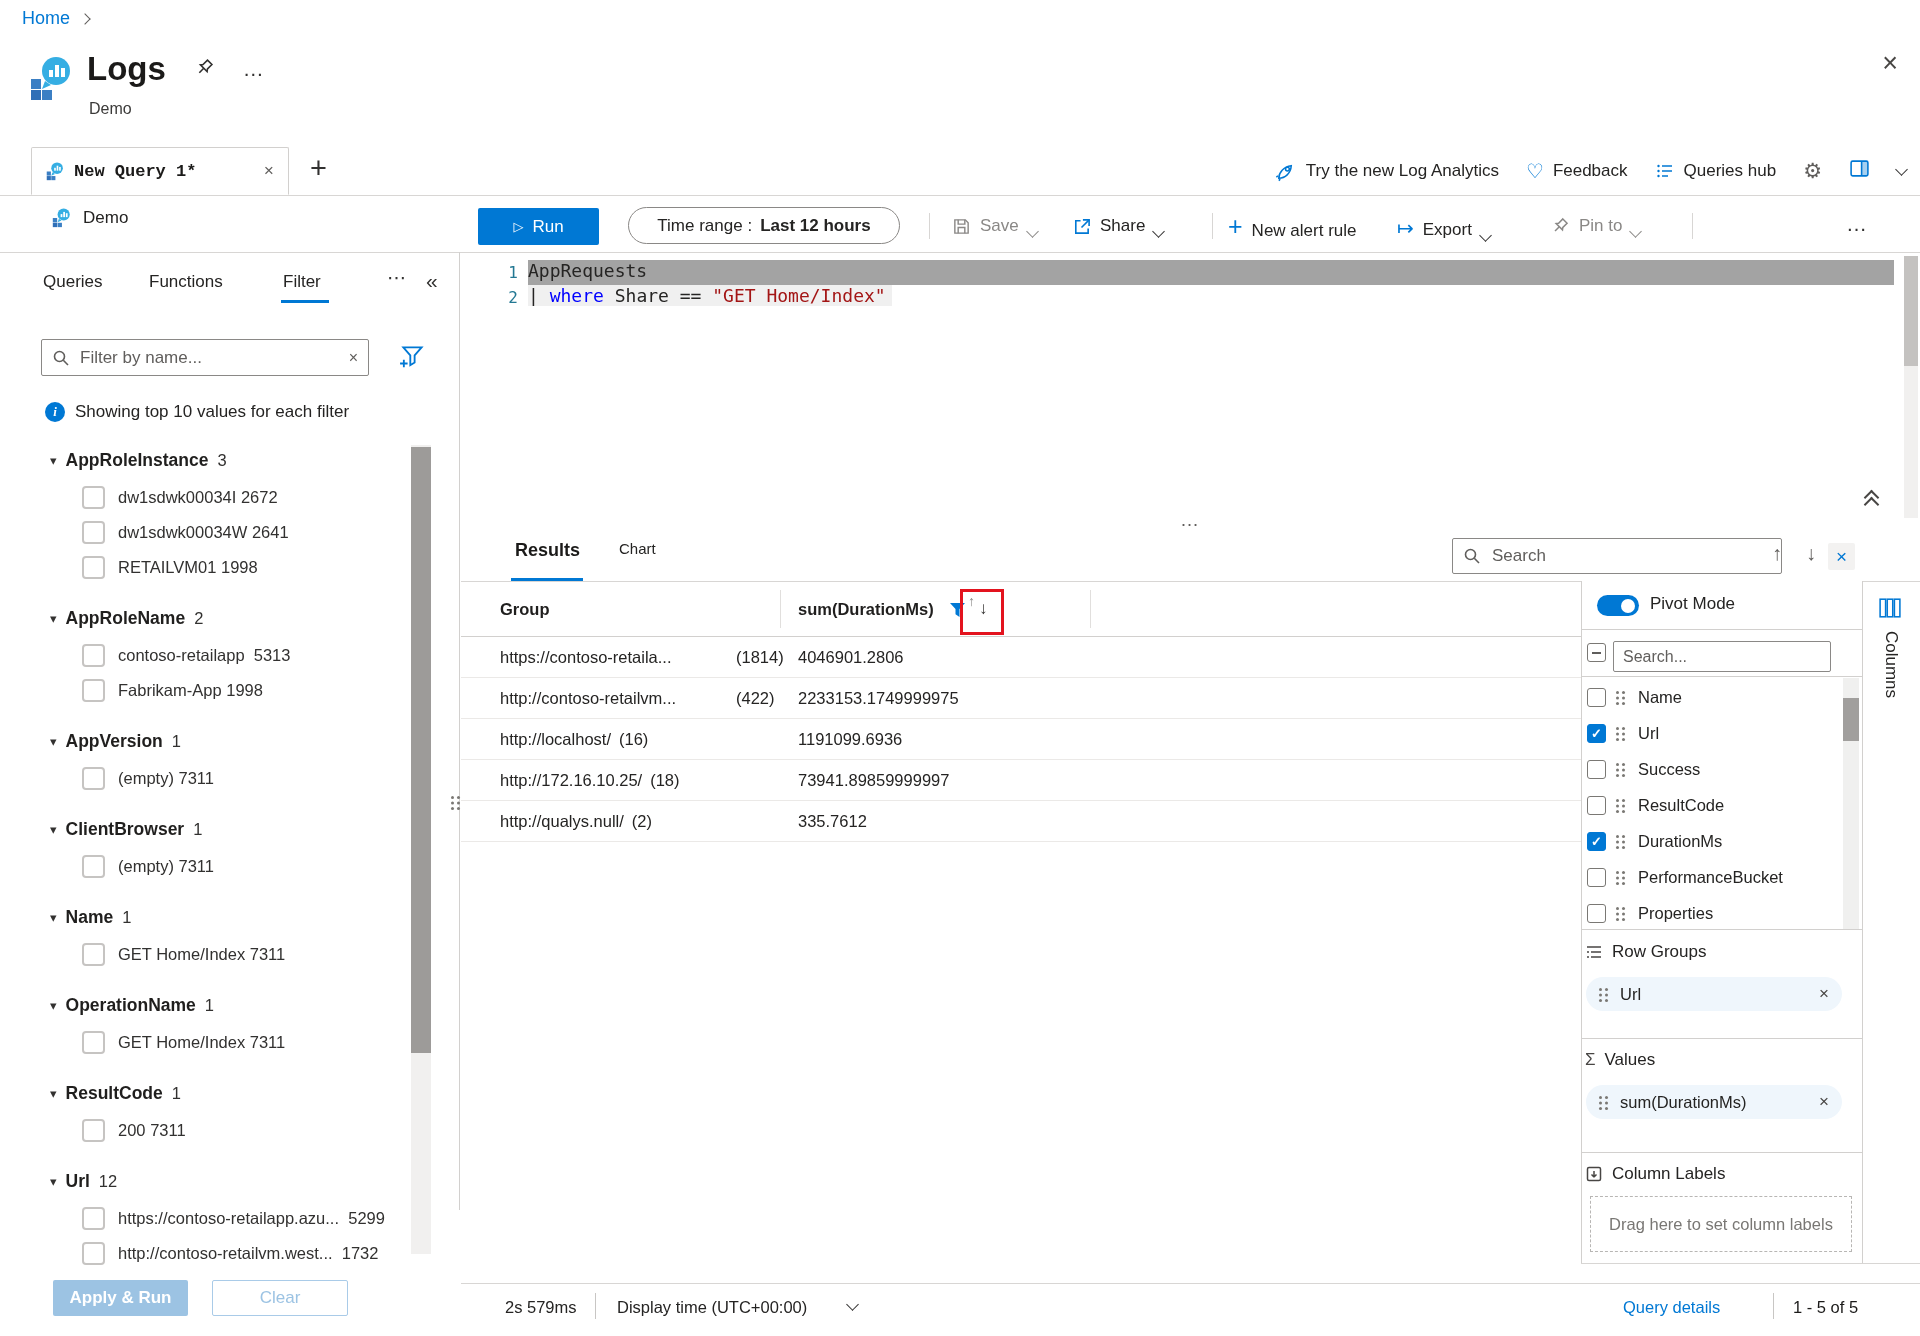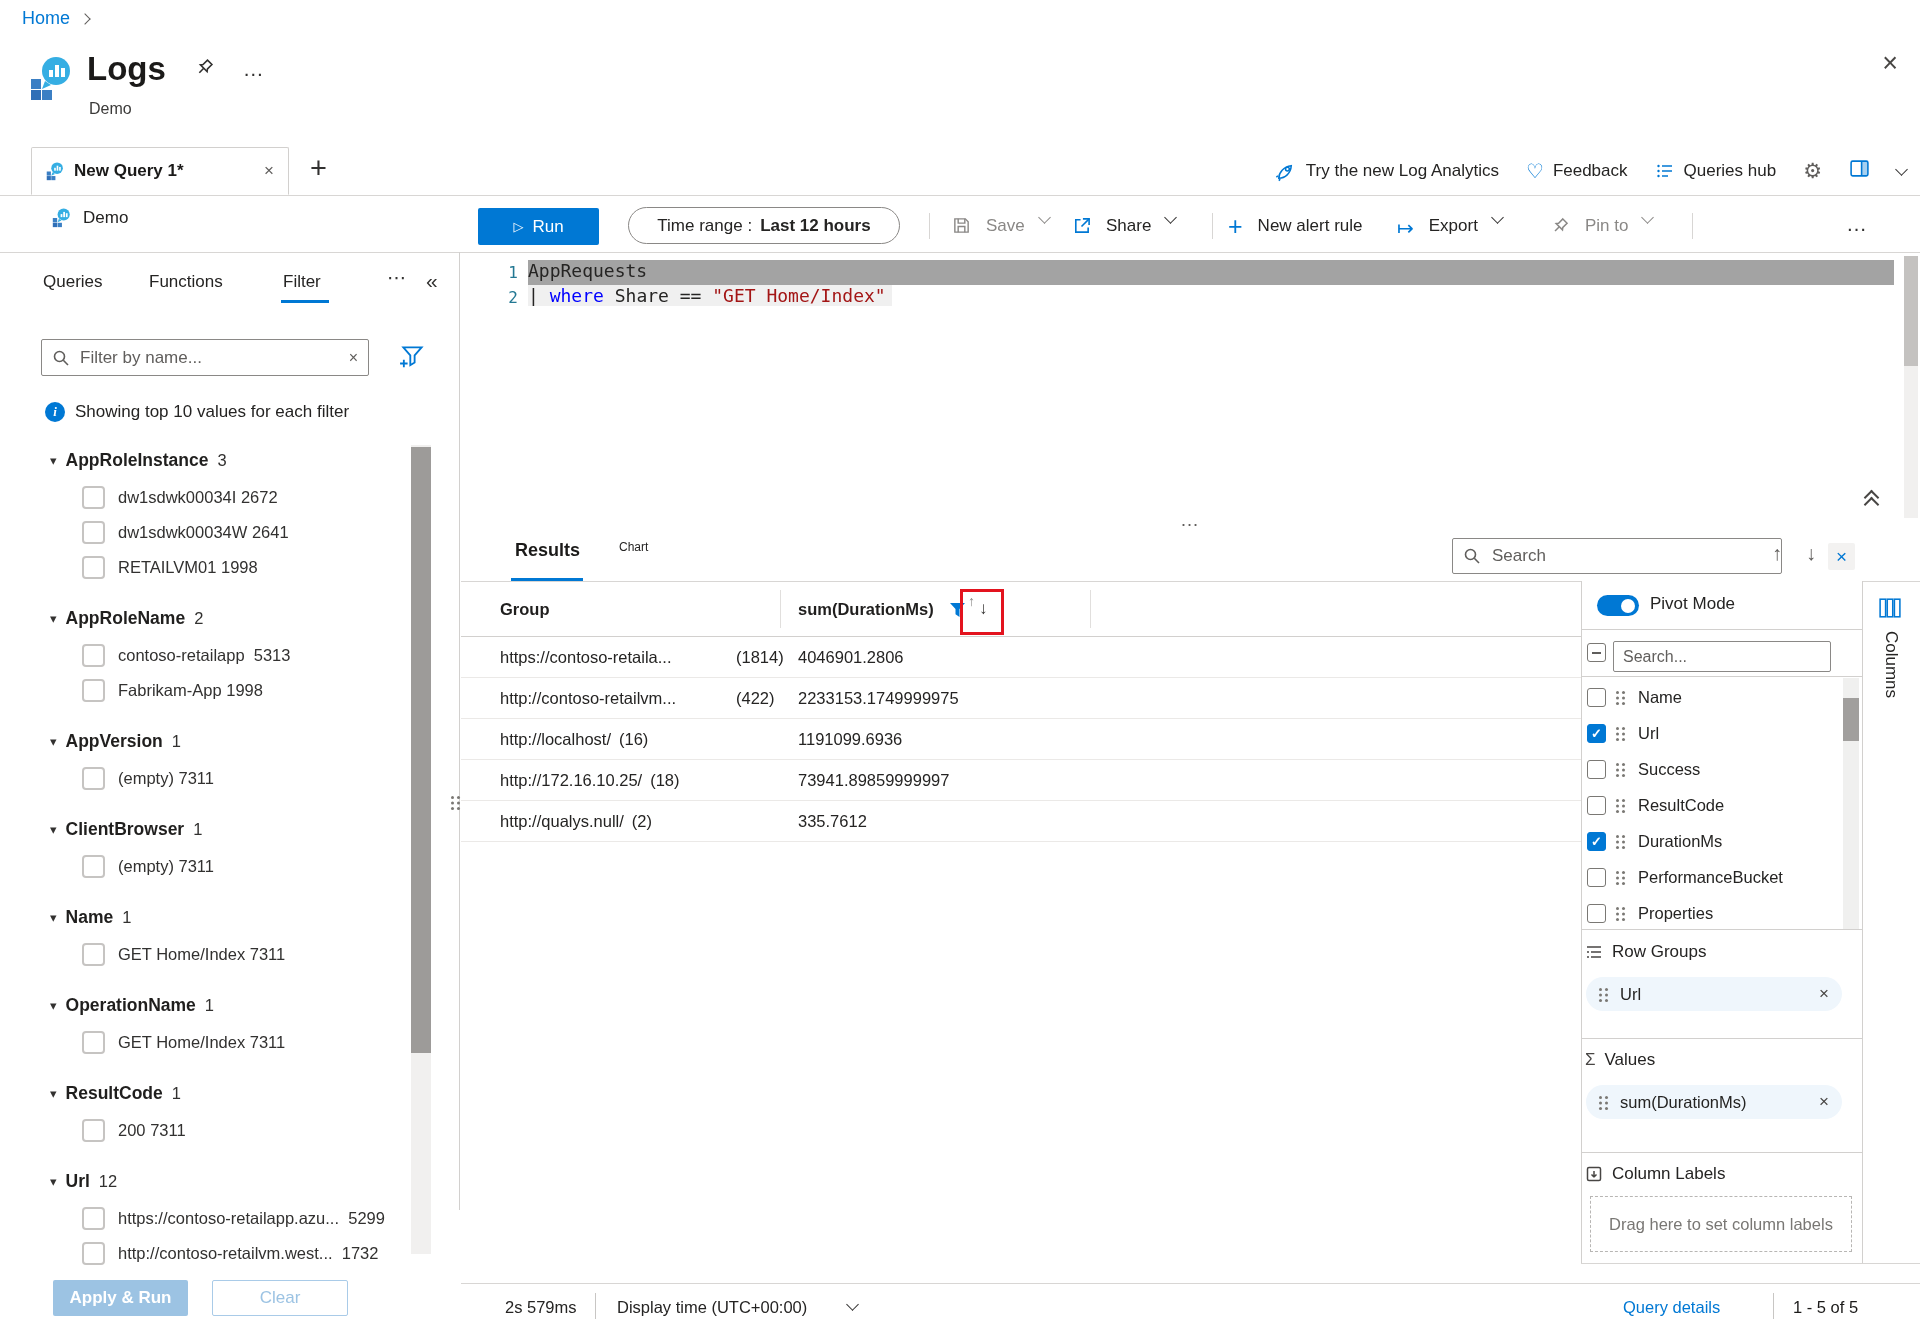--- a/index.html
+++ b/index.html
@@ -27,37 +27,37 @@
   #breadcrumb a{color:#0078d4;text-decoration:none;}
   #appicon{left:30px;top:56px;}
   #titlerow{left:87px;top:50px;display:flex;align-items:center;gap:28px;}
   #titlerow .t{font-size:33px;font-weight:700;color:#1b1a19;}
   #subtitle{left:89px;top:100px;font-size:16px;color:#3b3a39;}
   #closeX{right:22px;top:48px;font-size:27px;color:#484644;cursor:pointer;}
 
   
   #tabline{left:0;top:195px;width:1920px;}
   #tab1{left:31px;top:147px;width:258px;height:48px;background:#fff;border:1px solid #d2d0ce;border-bottom:1px solid #fff;
-        z-index:2;display:flex;align-items:center;padding:0 14px;box-sizing:border-box;gap:10px;border-radius:2px 2px 0 0;}
+        z-index:2;display:flex;align-items:center;padding:0 14px;box-sizing:border-box;gap:10px;border-radius:2px 2px 0 0;font-family:Liberation Mono, monospace;}
   #tab1 .lbl{font-size:17px;font-weight:700;color:#1b1a19;flex:1;}
   #tab1 .x{color:#605e5c;font-size:17px;}
   #newtab{left:310px;top:152px;font-size:29px;font-weight:300;color:#323130;}
   #tb-right{right:14px;top:147px;height:48px;display:flex;align-items:center;gap:27px;font-size:17px;color:#252423;}
   #tb-right .it{display:flex;align-items:center;gap:9px;}
   .gear{font-size:21px;color:#605e5c;}
 
   
   #scopebar-line{left:0;top:252px;width:1920px;}
   #scope{left:52px;top:208px;display:flex;align-items:center;gap:12px;font-size:17px;}
   #runbtn{left:478px;top:208px;width:121px;height:37px;background:#0078d4;color:#fff;border-radius:2px;
           display:flex;align-items:center;justify-content:center;gap:9px;font-size:17px;}
   #timerange{left:628px;top:207px;width:272px;height:37px;border:1px solid #8a8886;border-radius:19px;box-sizing:border-box;
           display:flex;align-items:center;justify-content:center;gap:8px;font-size:17px;color:#252423;}
   #timerange b{font-weight:700;}
-  .tbgrp{position:absolute;display:flex;align-items:flex-start;gap:15px;font-size:17px;}
+  .tbgrp{position:absolute;display:flex;align-items:flex-end;gap:9px;font-size:17px;}
   .muted{color:#8a8886;}
   #more-toolbar{left:1846px;top:212px;font-size:21px;color:#323130;letter-spacing:1px;}
 
   
   #sidebar{left:0;top:252px;width:460px;height:958px;border-right:1px solid #d2d0ce;box-sizing:border-box;}
   .sbtab{position:absolute;top:20px;font-size:17px;color:#252423;}
   #sb-underline{position:absolute;left:281px;top:48px;width:48px;height:3px;background:#0078d4;}
   #sb-more{position:absolute;left:387px;top:14px;font-size:19px;color:#323130;}
   #sb-collapse{position:absolute;left:426px;top:17px;font-size:21px;color:#323130;}
   #sb-search{position:absolute;left:41px;top:87px;width:328px;height:37px;border:1px solid #8a8886;border-radius:2px;box-sizing:border-box;
@@ -95,21 +95,21 @@
   .str{color:#a31515;}
   #ed-scroll{position:absolute;right:2px;top:4px;width:14px;height:262px;background:#f1f0ef;}
   #ed-thumb{position:absolute;left:0;top:0;width:14px;height:110px;background:#c4c2c0;}
   #ed-dots{position:absolute;left:719px;top:252px;color:#605e5c;font-size:19px;letter-spacing:2px;}
   #ed-collapse{position:absolute;right:45px;top:240px;}
   #ed-collapse .chvu+.chvu{margin-top:-4px;}
 
   
   #res-head{left:461px;top:524px;width:1459px;height:57px;}
   #res-tab1{position:absolute;left:54px;top:16px;font-size:18px;font-weight:700;color:#1b1a19;}
-  #res-tab2{position:absolute;left:158px;top:16px;font-size:12px;color:#252423;}
+  #res-tab2{position:absolute;left:158px;top:16px;font-size:15px;color:#252423;}
   #res-underline{position:absolute;left:50px;top:54px;width:72px;height:3px;background:#0078d4;z-index:2;}
   #res-search{position:absolute;left:991px;top:14px;width:330px;height:36px;border:1px solid #8a8886;border-radius:2px;box-sizing:border-box;
               display:flex;align-items:center;gap:9px;padding:0 10px;background:#fff;}
   #res-search input{border:none;flex:1;font-size:17px;min-width:0;}
   .navarrow{position:absolute;top:18px;font-size:20px;color:#605e5c;}
   #res-clear{position:absolute;left:1367px;top:19px;width:27px;height:27px;background:#f3f2f1;border-radius:2px;color:#0078d4;
              font-size:19px;display:flex;align-items:center;justify-content:center;}
   #topline{left:461px;top:581px;width:1459px;}
 
   

